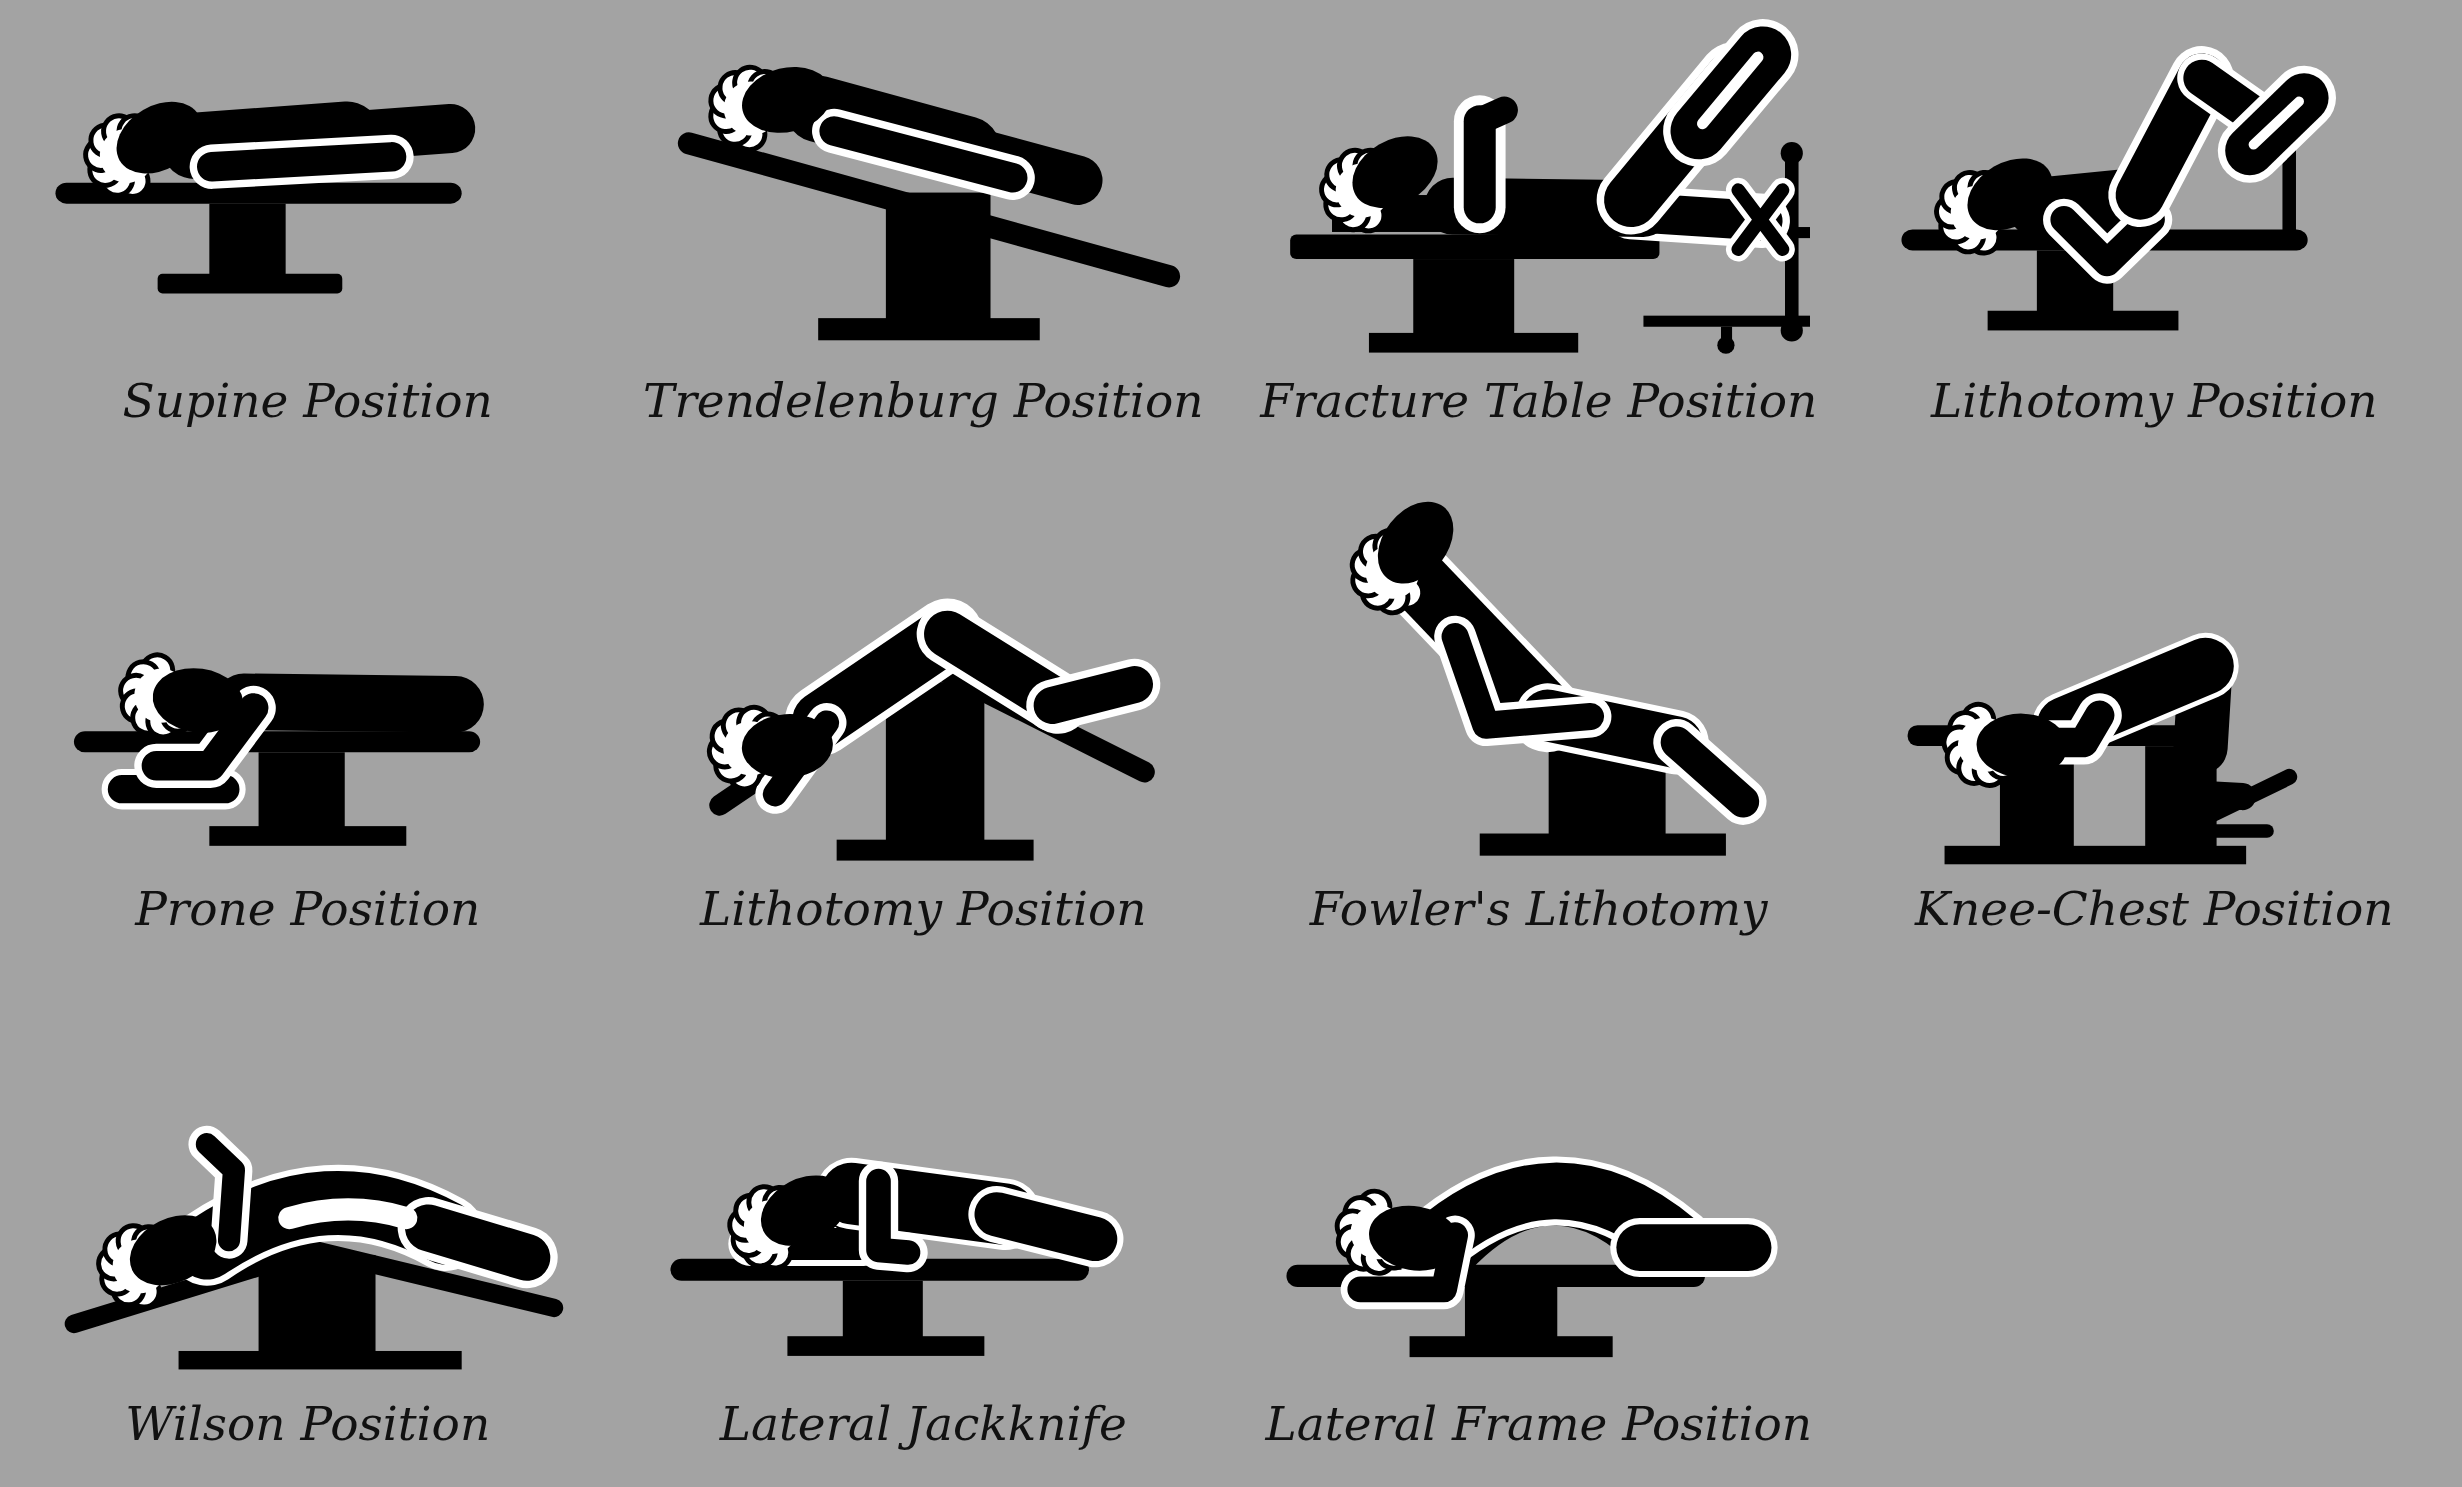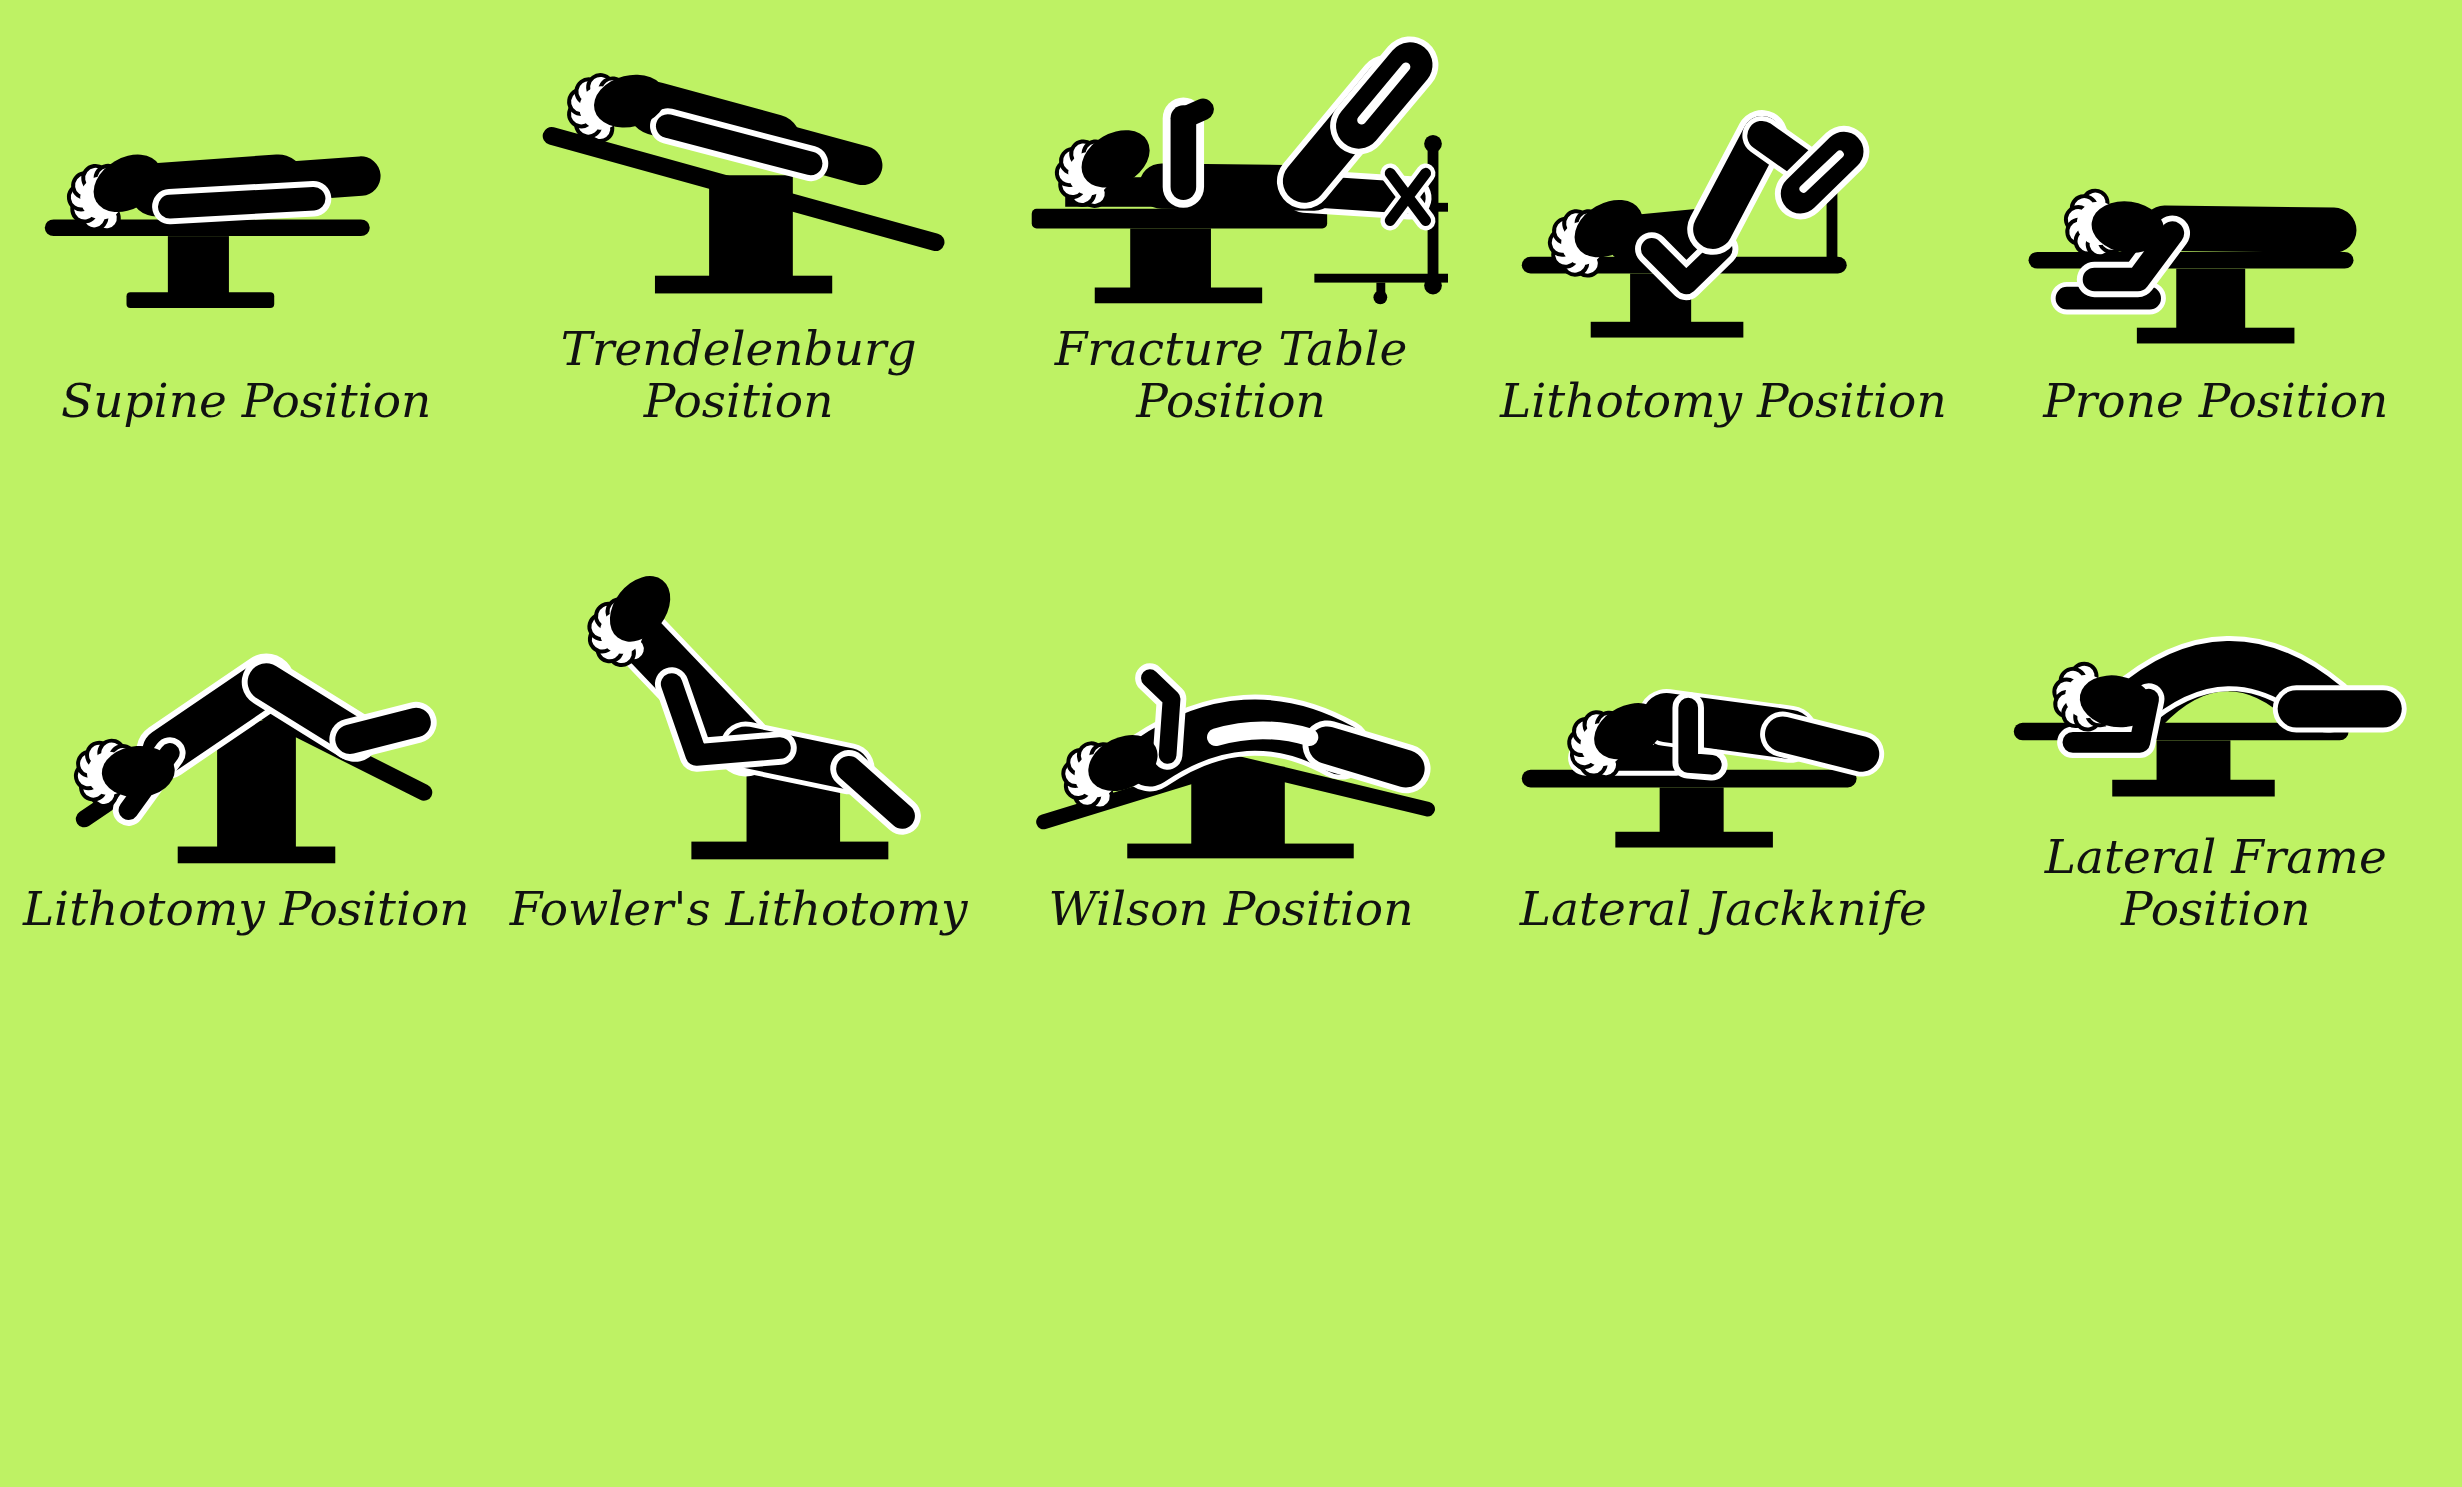--- a/index.html
+++ b/index.html
@@ -1,19 +1,19 @@
 <!DOCTYPE html>
 <html style="font-size:11.4px"><head>
 <meta charset="utf-8">
 <style>
   html,body{margin:0;padding:0;background:#ffffff;}
   .page{
-    width:2462px;height:1487px;background:#bef264;
+    width:2462px;height:1487px;background:#a3a3a3;
     display:grid;
-    grid-template-columns:repeat(5,1fr);
+    grid-template-columns:repeat(4,1fr);
     grid-template-rows:465px 508px 515px;
     box-sizing:border-box;
     font-family:"DejaVu Serif","Liberation Serif",serif;
   }
   .cell{
     display:flex;flex-direction:column;align-items:center;justify-content:flex-end;
     box-sizing:border-box;padding-bottom:37px;
   }
   .icon-wrap{width:88%;display:flex;justify-content:center;}
   .icon-wrap svg{width:100%;height:auto;display:block;}
@@ -198,20 +198,40 @@
         <path class="h" d="M332,214 L386,262" stroke-width="38"></path>
         <path class="b" d="M332,214 L386,262" stroke-width="26"></path>
         <path class="h" d="M152,128 L177,200 L262,193" stroke-width="34"></path>
         <path class="b" d="M152,128 L177,200 L262,193" stroke-width="22"></path>
         <use href="#phead" transform="translate(112,62) rotate(-30)"></use>
       </svg>
     </div>
     <div class="label">Fowler's Lithotomy</div>
   </div>
 
+  <div class="cell row3c">
+    <div class="icon-wrap">
+      <svg viewBox="0 0 440 320">
+        <rect class="t" x="95" y="217" width="60" height="85"></rect>
+        <rect class="t" x="213" y="217" width="58" height="85"></rect>
+        <path class="b" d="M225,293 L330,242" stroke-width="13"></path>
+        <path class="b" d="M222,286 L312,286" stroke-width="11"></path>
+        <rect class="t" x="50" y="298" width="245" height="15"></rect>
+        <rect class="t" x="20" y="200" width="232" height="17" rx="8"></rect>
+        <path class="b" d="M236,255 L292,258" stroke-width="22"></path>
+        <path class="b" d="M258,218 L262,152" stroke-width="44"></path>
+        <path class="h" d="M262,152 L148,200" stroke-width="54"></path>
+        <path class="b" d="M262,152 L148,200" stroke-width="46"></path>
+        <path class="h" d="M90,214 L163,214 M163,214 L176,192" stroke-width="36"></path>
+        <path class="b" d="M90,214 L163,214 M163,214 L176,192" stroke-width="24"></path>
+        <use href="#phead" transform="translate(100,216) scale(1,-1) rotate(20)"></use>
+      </svg>
+    </div>
+    <div class="label">Knee-Chest Position</div>
+  </div>
 
   <div class="cell row3c">
     <div class="icon-wrap">
       <svg viewBox="0 0 440 320">
         <rect class="t" x="180" y="212" width="95" height="82"></rect>
         <rect class="t" x="115" y="290" width="230" height="15"></rect>
         <path class="b" d="M30,268 L225,208" stroke-width="15"></path>
         <path class="b" d="M225,208 L420,255" stroke-width="15"></path>
         <path class="h" d="M138,206 Q235,140 332,194" stroke-width="62"></path>
         <path class="b" d="M138,206 Q235,140 332,194" stroke-width="52"></path>

